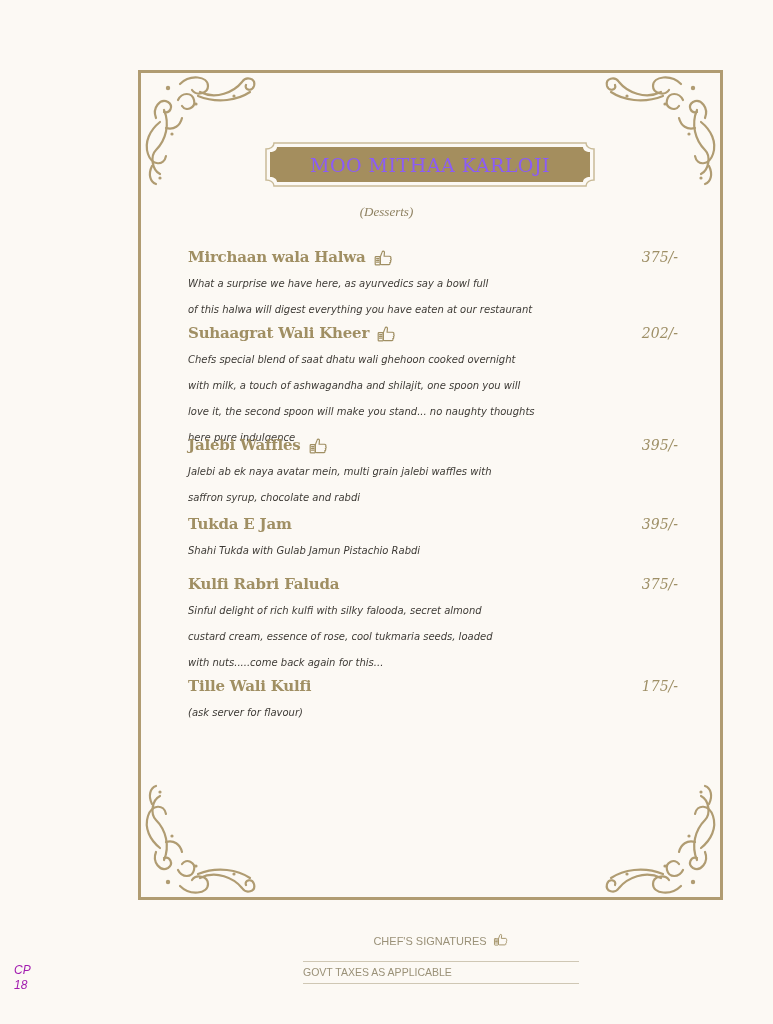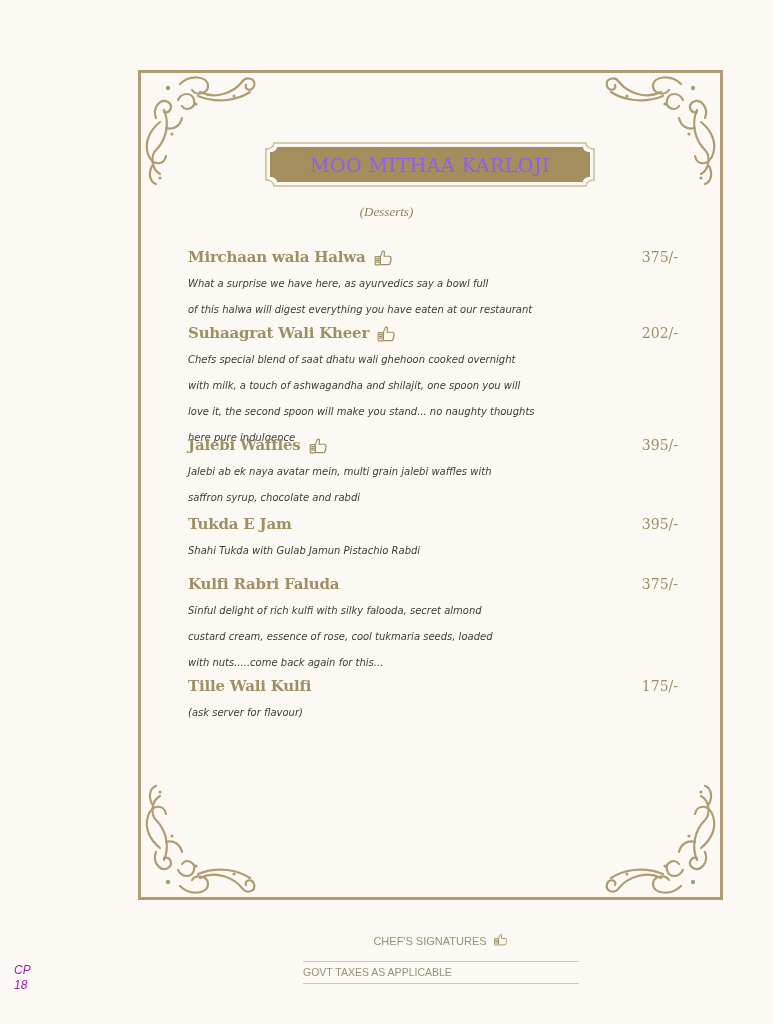--- a/index.html
+++ b/index.html
@@ -27,21 +27,21 @@
   }
   .item { position: absolute; left: 188px; width: 490px; }
   .item-name {
     font-family: "DejaVu Serif", serif; font-size: 15px; color: #a08f63;
     font-weight: bold; display: inline-flex; align-items: flex-start; gap: 6px;
     height: 22px; letter-spacing: -0.2px;
   }
   .thumb { display: inline-block; width: 22px; height: 22px; }
   .item-price {
     position: absolute; right: 0; top: 2px;
-    font-family: "DejaVu Serif", serif; font-size: 14px; color: #9e8f66;
+    font-family: "DejaVu Serif", serif; font-size: 14px; color: #9e8f66; font-style: italic;
   }
   .item-desc {
     font-family: "DejaVu Sans", sans-serif; font-style: italic; font-size: 10px;
     color: #3d3a35; line-height: 26px; margin-top: 1px; white-space: pre-line;
   }
   .footer-sig {
     position: absolute; left: 303px; width: 276px; top: 932px; text-align: center;
     font-family: "Liberation Sans", sans-serif; font-size: 11px; color: #9a9178;
     display: flex; justify-content: center; align-items: center; gap: 5px;
   }

